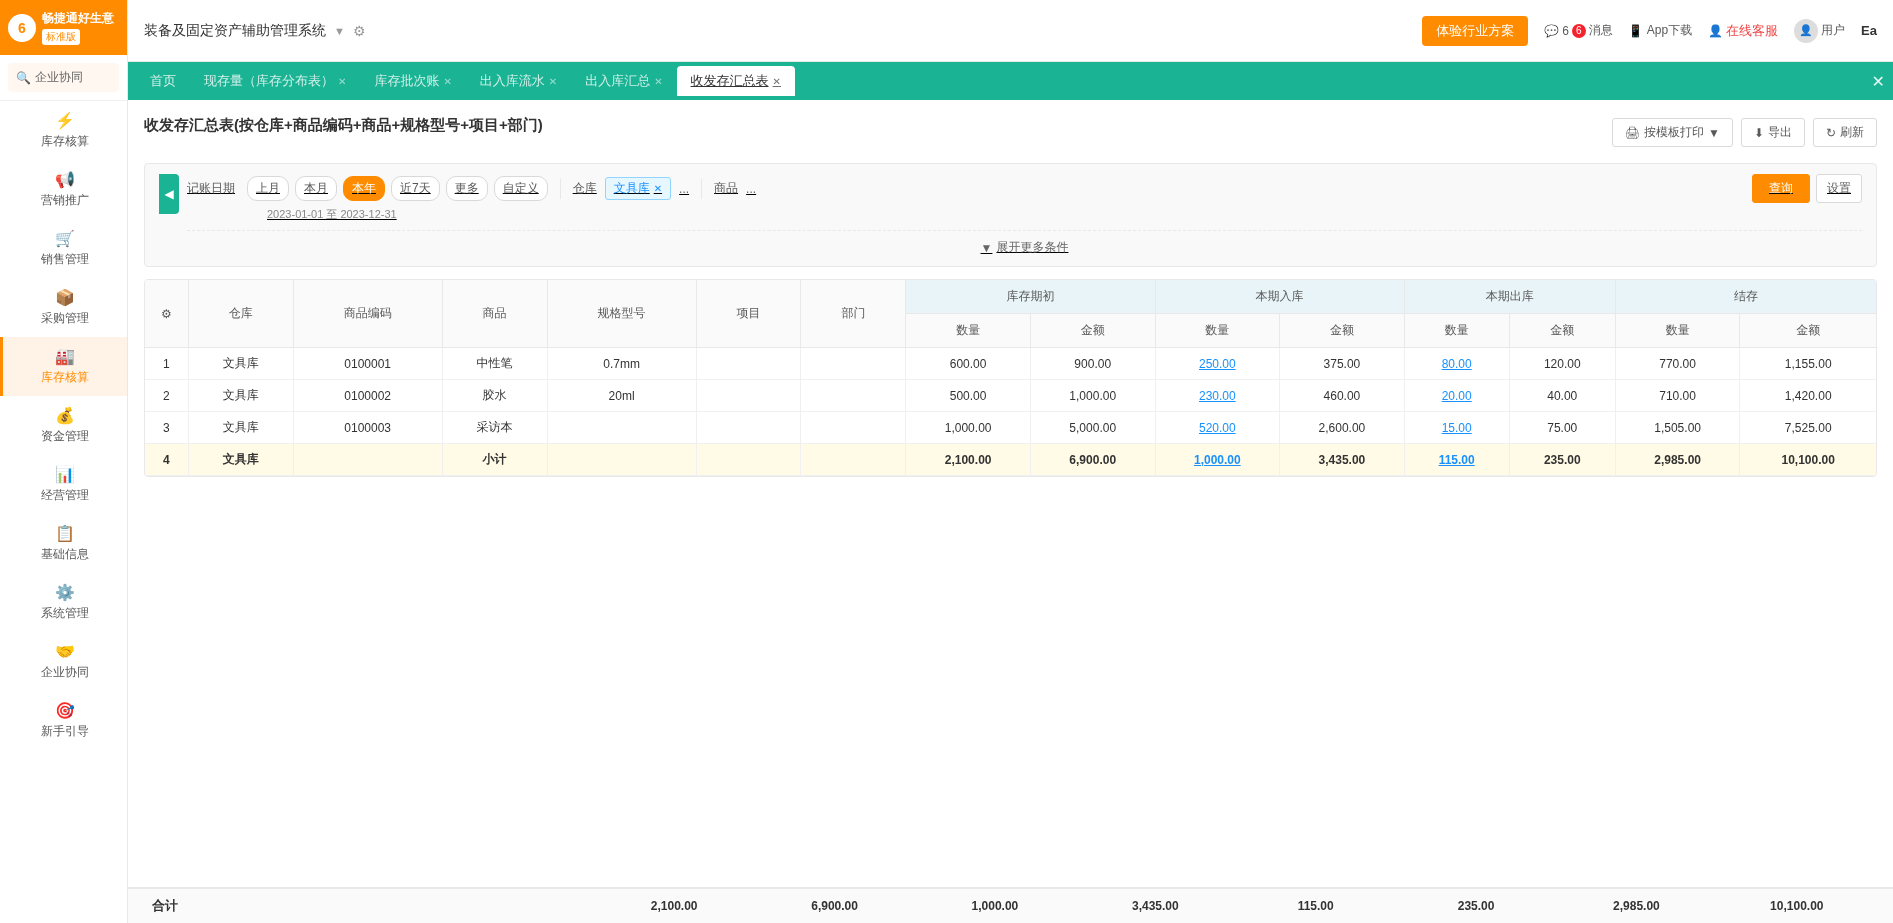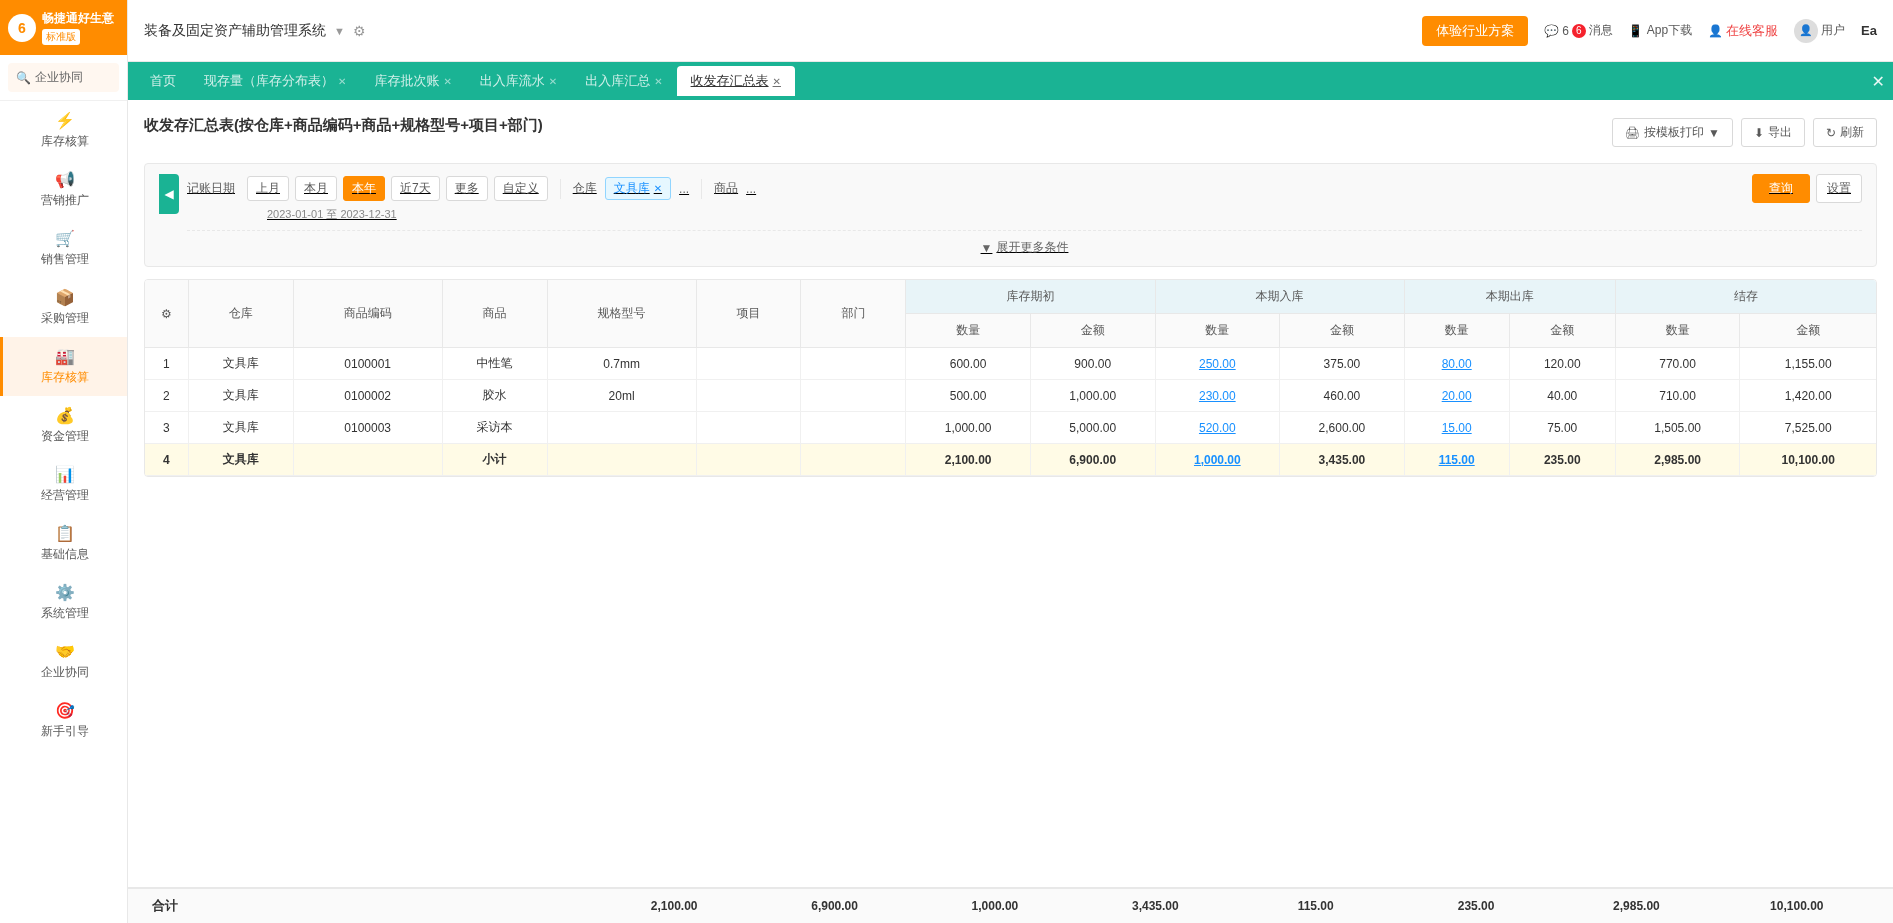--- a/index.html
+++ b/index.html
@@ -38,21 +38,21 @@
     .page-content { flex: 1; overflow-y: auto; background: #fff; padding: 16px; }
 
     
     .page-title { font-size: 15px; font-weight: 600; color: #333; margin-bottom: 14px; }
 
     
     .filter-bar { background: #f9f9f9; border: 1px solid #e8e8e8; border-radius: 4px; padding: 10px 14px; margin-bottom: 12px; }
     .filter-row { display: flex; align-items: center; gap: 12px; flex-wrap: wrap; }
     .filter-label { color: #595959; font-size: 12px; white-space: nowrap; }
     .filter-date-group { display: flex; align-items: center; gap: 6px; }
-    .filter-date-btn { padding: 3px 8px; border: 1px solid #d9d9d9; background: #fff; border-radius: 3px; cursor: pointer; font-size: 12px; color: #595959; }
+    .filter-date-btn { padding: 3px 8px; border: 1px solid #d9d9d9; background: #fff; border-radius: 10px; cursor: pointer; font-size: 12px; color: #595959; }
     .filter-date-btn.active { background: #ff8c00; color: #fff; border-color: #ff8c00; }
     .filter-divider { width: 1px; height: 20px; background: #e8e8e8; }
     .filter-warehouse { display: flex; align-items: center; gap: 8px; }
     .filter-tag { background: #e6f7ff; border: 1px solid #91d5ff; color: #1890ff; padding: 2px 8px; border-radius: 3px; font-size: 12px; display: flex; align-items: center; gap: 4px; cursor: pointer; }
     .filter-tag-close { font-size: 10px; cursor: pointer; }
     .filter-more { color: #666; font-size: 12px; cursor: pointer; }
     .filter-expand { display: flex; align-items: center; justify-content: center; gap: 4px; color: #666; font-size: 12px; cursor: pointer; margin-top: 8px; border-top: 1px dashed #e8e8e8; padding-top: 8px; }
     .toolbar-btn { padding: 5px 12px; border: 1px solid #d9d9d9; background: #fff; border-radius: 3px; cursor: pointer; font-size: 12px; color: #595959; display: flex; align-items: center; gap: 4px; }
     .toolbar-btn.query { background: #ff8c00; color: #fff; border-color: #ff8c00; padding: 5px 16px; }
     .toolbar-btn.settings-btn { padding: 5px 10px; }

